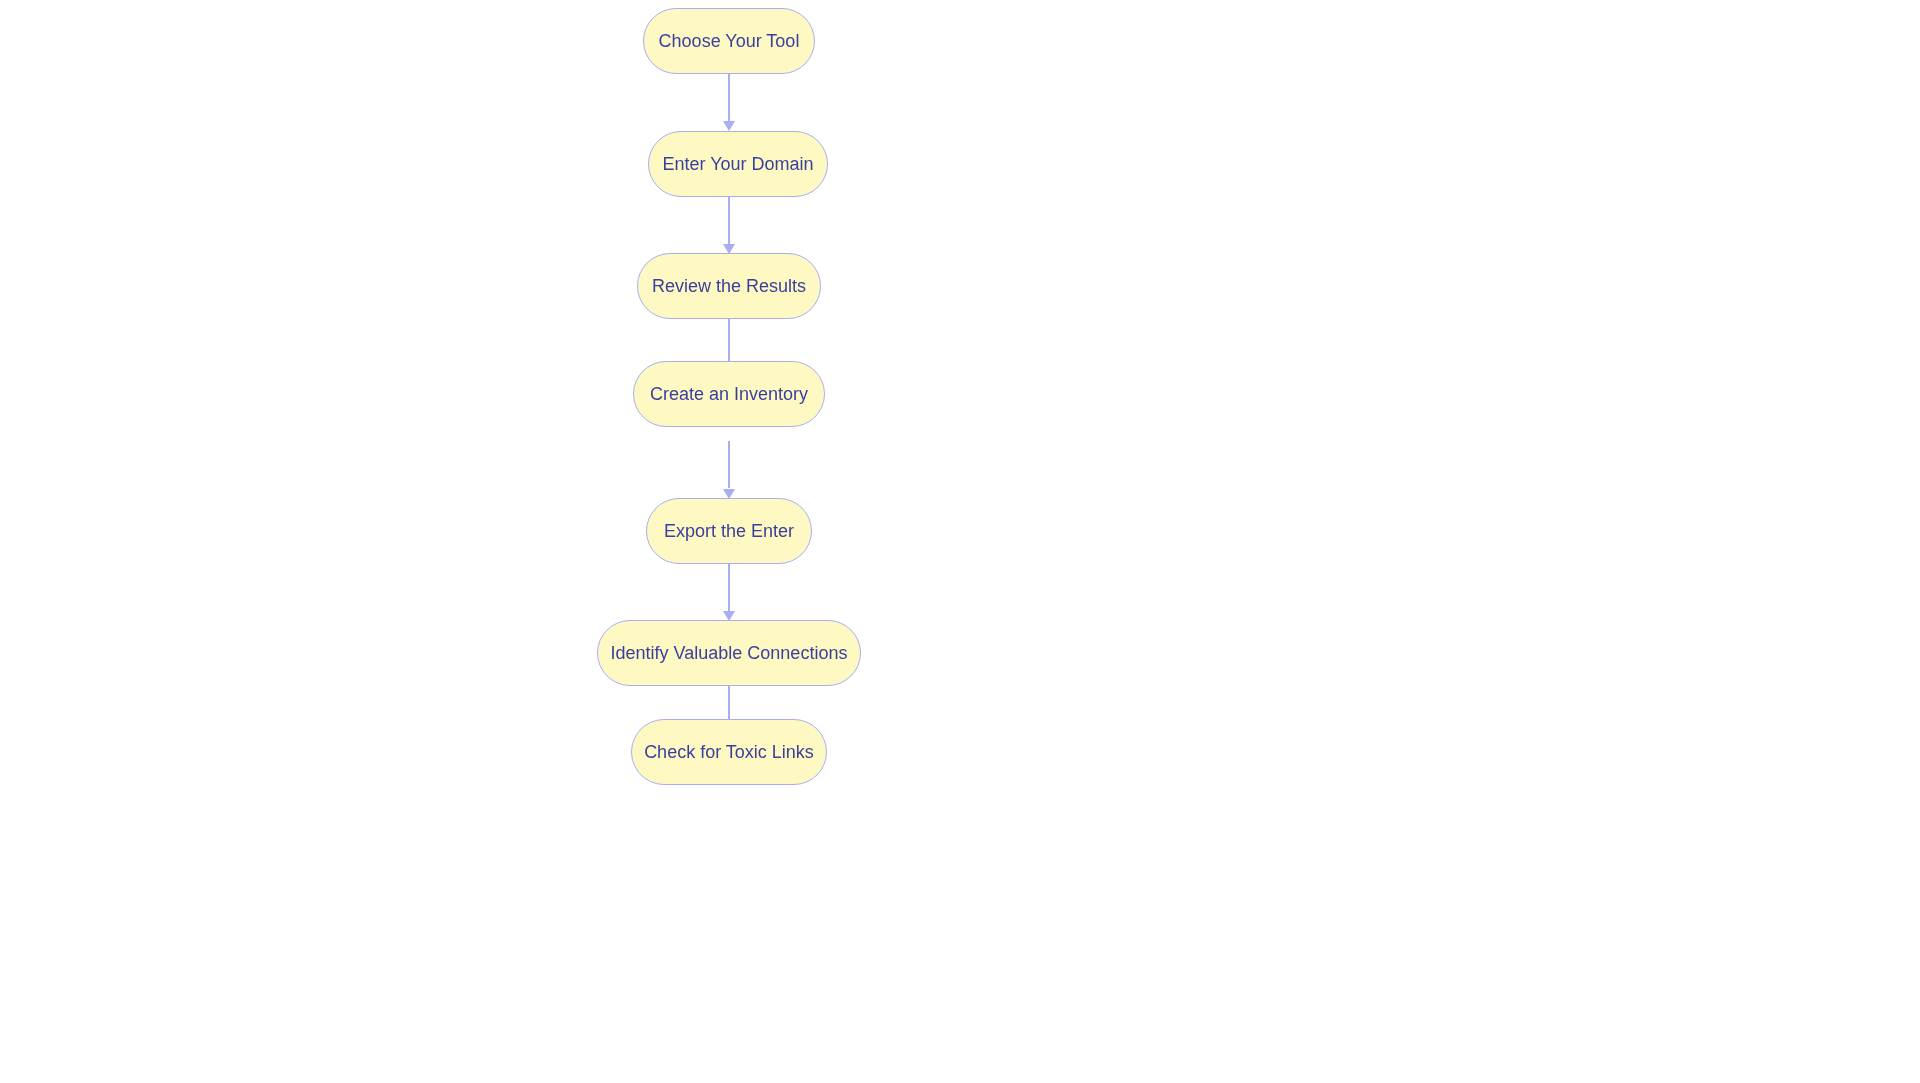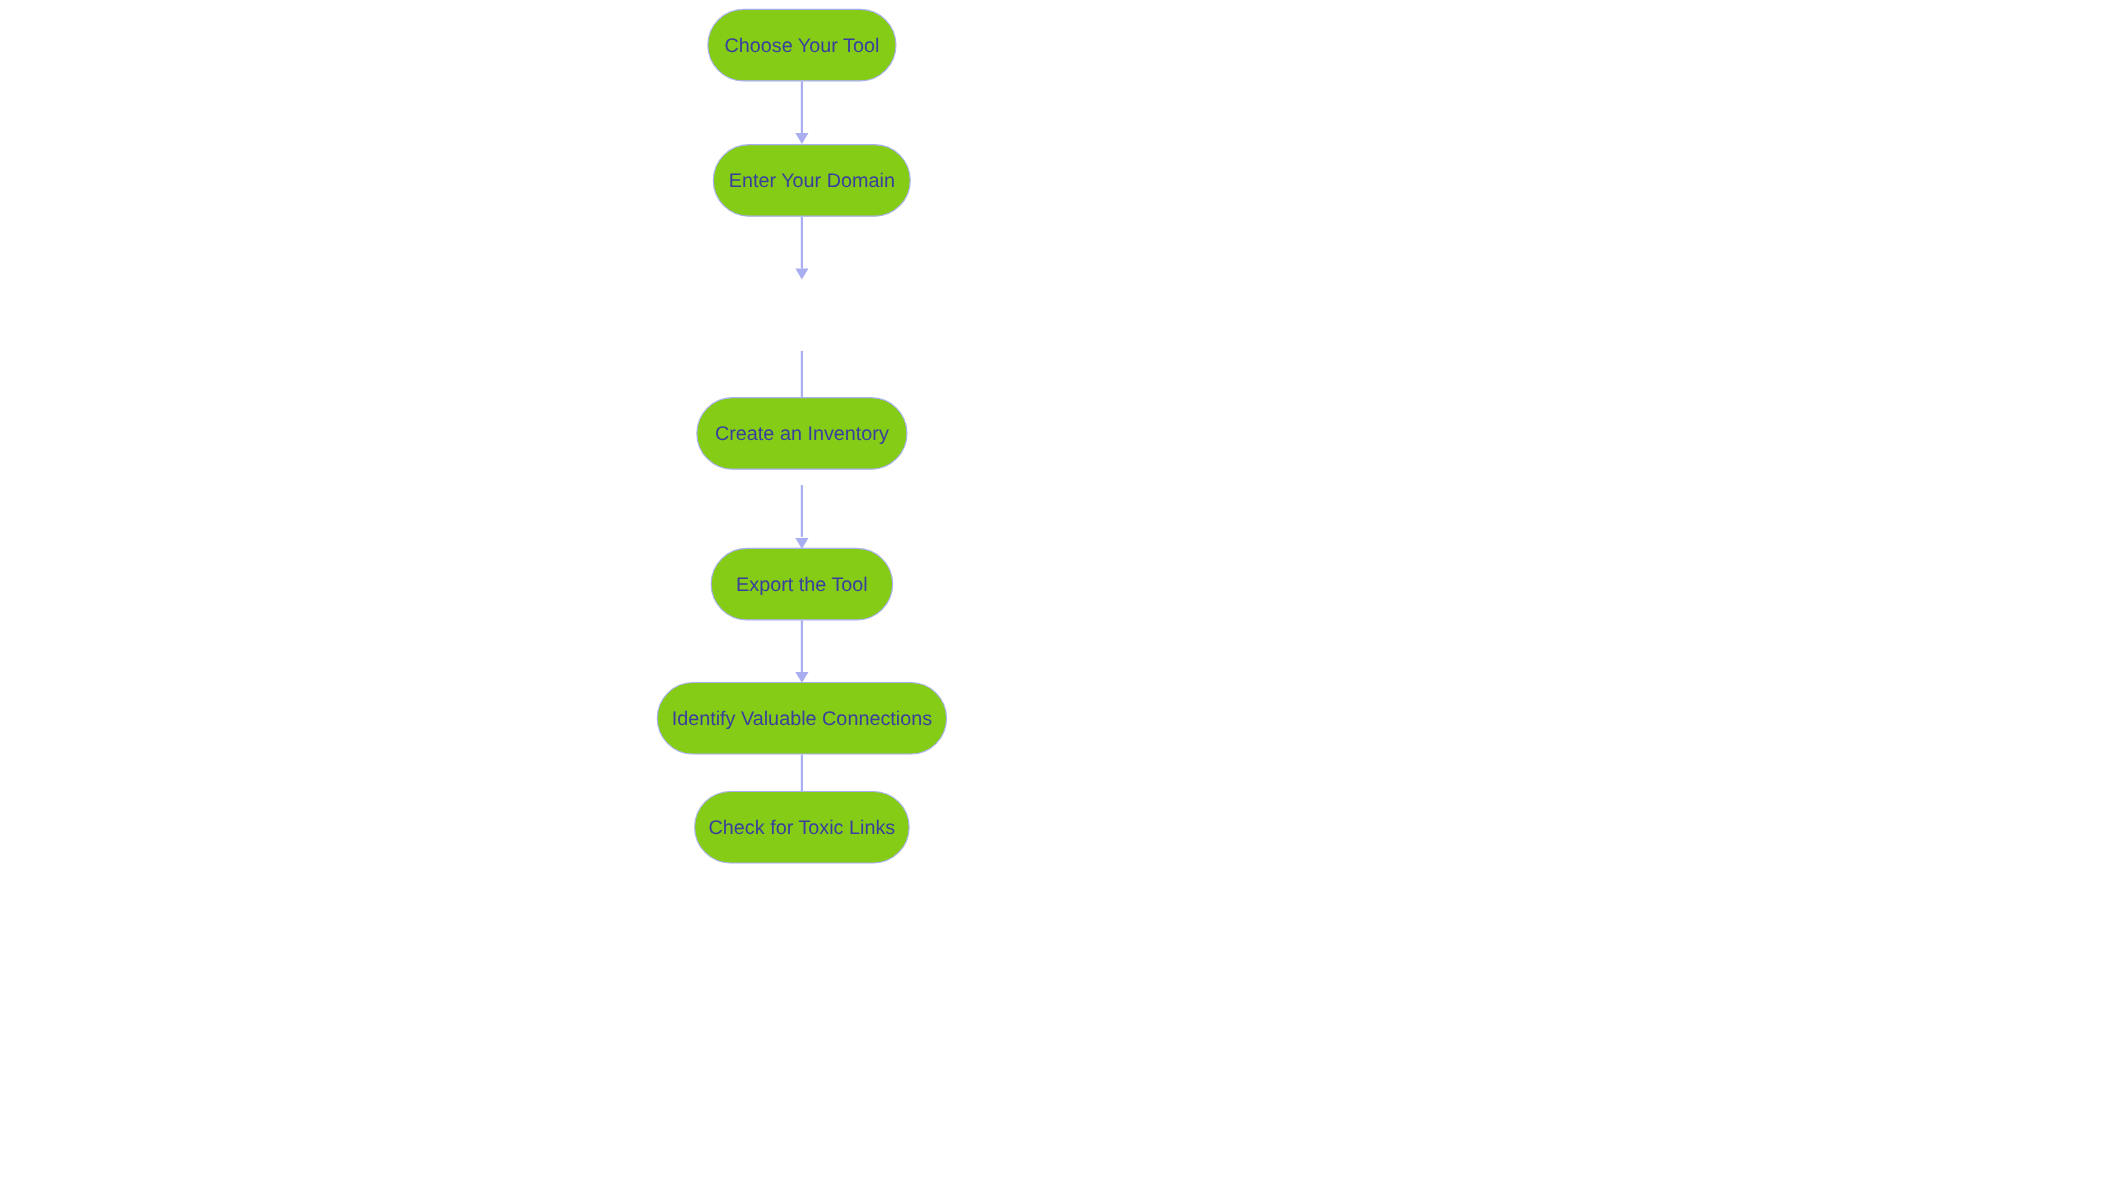--- a/index.html
+++ b/index.html
@@ -11,21 +11,21 @@
     font-family: -apple-system, BlinkMacSystemFont, "Segoe UI", Arial, sans-serif;
     overflow: hidden;
   }
   .canvas {
     position: relative;
     width: 1920px;
     height: 1083px;
   }
   .node {
     position: absolute;
-    background: #84cc16;
+    background: #fef9c3;
     border: 1.5px solid #a9aef0;
     border-radius: 999px;
     display: flex;
     align-items: center;
     justify-content: center;
     color: #3a3f9e;
     font-size: 18px;
     font-weight: 400;
     white-space: nowrap;
     box-sizing: border-box;
@@ -59,31 +59,34 @@
   </div>
   <div class="arrow" style="top:74px; height:47px;"></div>
   <div class="arrow-head" style="top:121px;"></div>
 
   <div class="node" style="top:131px; left:738px; width:180px;align-items:center;">
     <span>Enter Your Domain</span>
   </div>
   <div class="arrow" style="top:197px; height:47px;"></div>
   <div class="arrow-head" style="top:244px;"></div>
 
+  <div class="node" style="top:253px; left:729px; width:184px;">
+    <span>Review the Results</span>
+  </div>
   <div class="arrow" style="top:319px; height:47px;"></div>
   <div class="arrow-head" style="top:366px;"></div>
 
   <div class="node" style="top:361px; left:729px; width:192px;">
     <span>Create an Inventory</span>
   </div>
   <div class="arrow" style="top:441px; height:47px;"></div>
   <div class="arrow-head" style="top:489px;"></div>
 
   <div class="node" style="top:498px; left:729px; width:166px;">
-    <span>Export the Tool</span>
+    <span>Export the Enter</span>
   </div>
   <div class="arrow" style="top:564px; height:47px;"></div>
   <div class="arrow-head" style="top:611px;"></div>
 
   <div class="node" style="top:620px; left:729px; width:264px;justify-content:center;">
     <span>Identify Valuable Connections</span>
   </div>
   <div class="arrow" style="top:686px; height:47px;"></div>
   <div class="arrow-head" style="top:733px;"></div>
 

